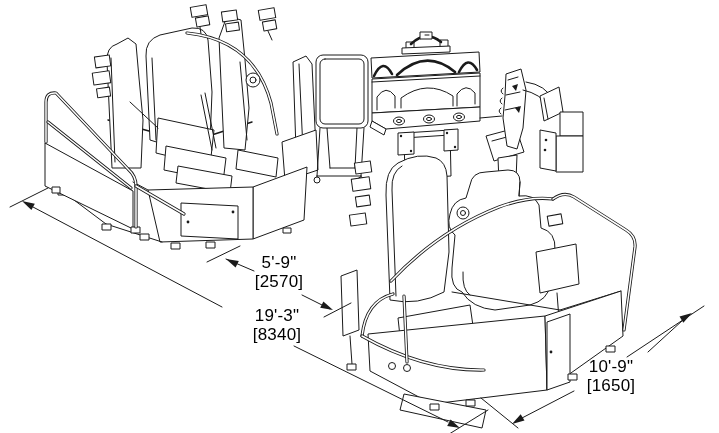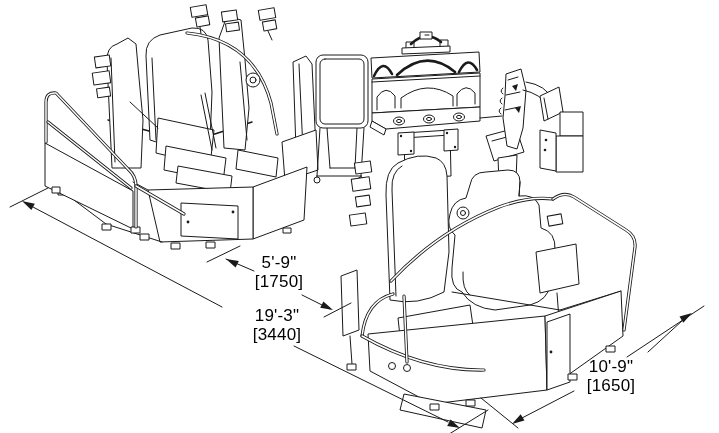--- a/index.html
+++ b/index.html
@@ -235,25 +235,25 @@
       <polygon class="arrow" points="512,424 524.5,420.5 520.7,414.3"></polygon>
       <path class="ln" d="M 522,418 L 574,391"></path>
       <path class="ln" d="M 648,352 L 683,320"></path>
       <polygon class="arrow" points="692,313 683.3,322.7 679.5,316.5"></polygon>
       <path class="ln" d="M 627,357 L 704,306"></path>
     </g>
   </svg>
 
   <div class="dim-label" style="left:236px; top:253px; width:86px;">
     <span>5'-9"</span>
-    <span>[1750]</span>
+    <span>[2570]</span>
   </div>
 
   <div class="dim-label" style="left:232px; top:306px; width:90px;">
     <span>19'-3"</span>
-    <span>[3440]</span>
+    <span>[8340]</span>
   </div>
 
   <div class="dim-label" style="left:565px; top:357px; width:92px;">
     <span>10'-9"</span>
     <span>[1650]</span>
   </div>
 </div>
 
 </body></html>

